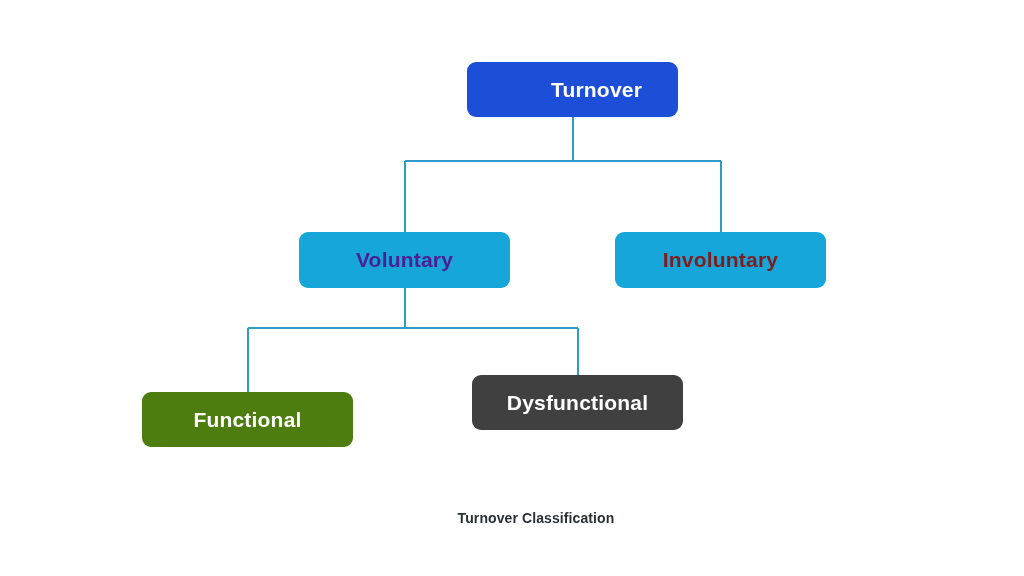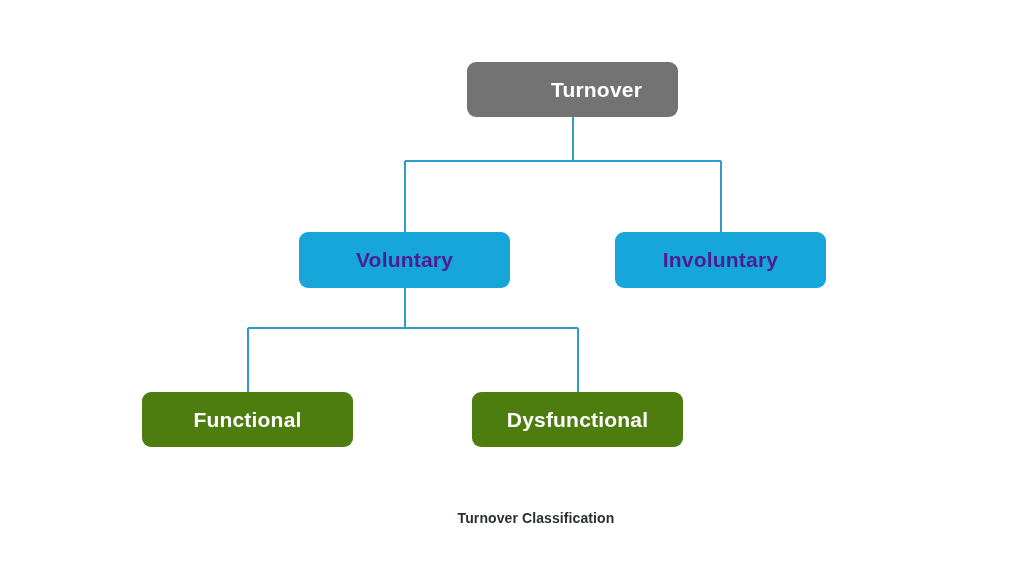--- a/index.html
+++ b/index.html
@@ -75,35 +75,35 @@
         <line x1="404.5" y1="161" x2="720.5" y2="161"></line>
         <line x1="404.5" y1="161" x2="404.5" y2="232"></line>
         <line x1="720.5" y1="161" x2="720.5" y2="232"></line>
         <line x1="404.5" y1="288" x2="404.5" y2="328"></line>
         <line x1="247.5" y1="328" x2="577.5" y2="328"></line>
         <line x1="247.5" y1="328" x2="247.5" y2="392"></line>
         <line x1="577.5" y1="328" x2="577.5" y2="392"></line>
       </g>
   </svg>
 
-  <div class="node" style="left: 467px; top: 62px; width: 211px; height: 55px; background: #737373; color: rgb(255, 255, 255); padding-left: 48px;">
+  <div class="node" style="left: 467px; top: 62px; width: 211px; height: 55px; background: #1d4ed8; color: rgb(255, 255, 255); padding-left: 48px;">
     <span class="node-label">Turnover</span>
   </div>
 
   <div class="node" style="left: 299px; top: 232px; width: 211px; height: 56px; background: rgb(22, 166, 217); color: #4c1d95;">
     <span class="node-label">Voluntary</span>
   </div>
 
-  <div class="node" style="left: 615px; top: 232px; width: 211px; height: 56px; background: rgb(22, 166, 217); color: #4c1d95;">
+  <div class="node" style="left: 615px; top: 232px; width: 211px; height: 56px; background: rgb(22, 166, 217); color: #7f1d1d;">
     <span class="node-label">Involuntary</span>
   </div>
 
   <div class="node" style="left: 142px; top: 392px; width: 211px; height: 55px; background: #4d7c0f; color: rgb(255, 255, 255);">
     <span class="node-label">Functional</span>
   </div>
 
-  <div class="node" style="left: 472px; top: 392px; width: 211px; height: 55px; background: #4d7c0f; color: rgb(255, 255, 255);">
+  <div class="node" style="left: 472px; top: 375px; width: 211px; height: 55px; background: #404040; color: rgb(255, 255, 255);">
     <span class="node-label">Dysfunctional</span>
   </div>
 
   <div id="caption" style="top: 510px; color: rgb(43, 47, 51);">Turnover Classification</div>
 
 </div>
 
 </body></html>

